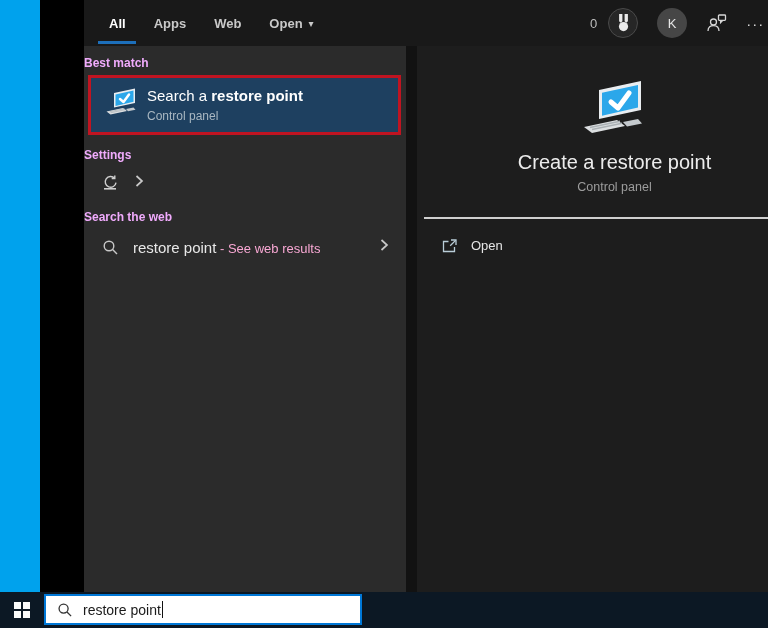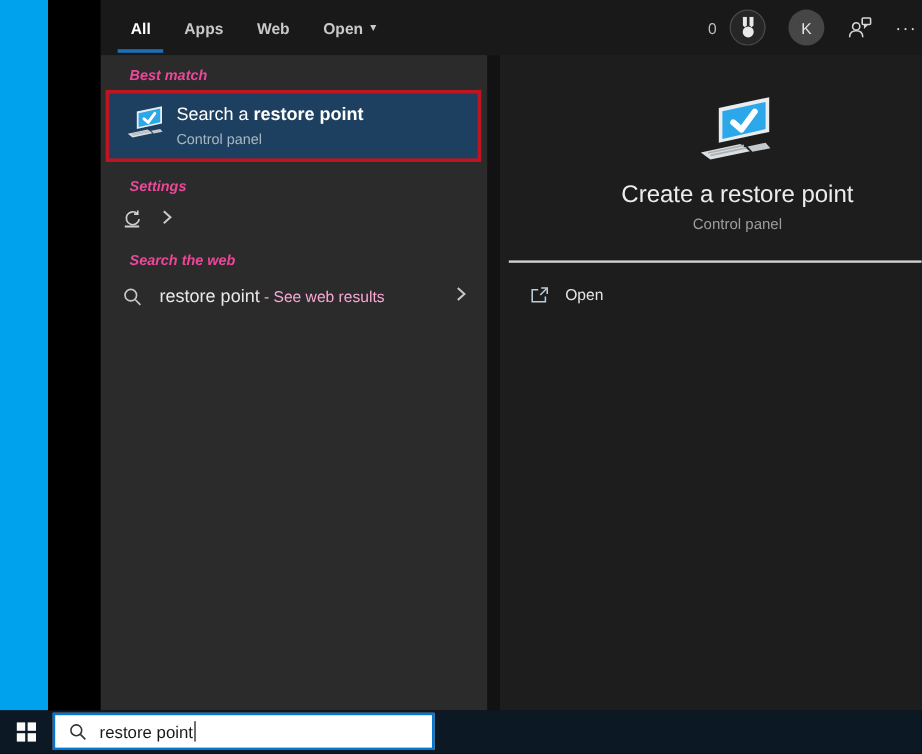--- a/index.html
+++ b/index.html
@@ -26,21 +26,21 @@
   .tab .caret { font-size:10px; color:#c9c9c9; margin-left:6px; }
   .topbar-right { position:absolute; right:16px; top:0; height:46px; display:flex; align-items:center; gap:19px; }
   .rewards-count { color:#bdbdbd; font-size:13px; margin-right:-8px; }
   .medal-badge { width:30px; height:30px; border-radius:50%; background:#262626; border:1px solid #4a4a4a; display:flex; align-items:center; justify-content:center; }
   .avatar { width:30px; height:30px; border-radius:50%; background:#464646; color:#e6e6e6; font-size:13px; display:flex; align-items:center; justify-content:center; }
   .dots { color:#d9d9d9; font-size:15px; letter-spacing:1px; }
   .close-x { color:#d9d9d9; font-size:22px; font-weight:300; line-height:1; }
 
   
   .results-panel { left:0; top:46px; width:322px; height:546px; background:#2b2b2b; }
-  .section-header { position:absolute; left:24px; font-size:12px; font-weight:bold; color:#ec4899;font-style:italic; }
+  .section-header { position:absolute; left:0; font-size:12px; font-weight:bold; color:#f0abfc; }
   .hdr-best { top:10px; }
   .hdr-settings { top:102px; }
   .hdr-web { top:164px; }
 
   .best-match-item { position:absolute; left:4px; top:29px; width:313px; height:60px;
     background:#1e4060; border:3px solid #c01421; }
   .bm-icon { position:absolute; left:12px; top:9px; }
   .bm-title { position:absolute; left:56px; top:9px; font-size:15px; color:#ffffff; white-space:nowrap; }
   .bm-title .bold { font-weight:bold; }
   .bm-sub { position:absolute; left:56px; top:31px; font-size:12px; color:#a9b7c1; }

